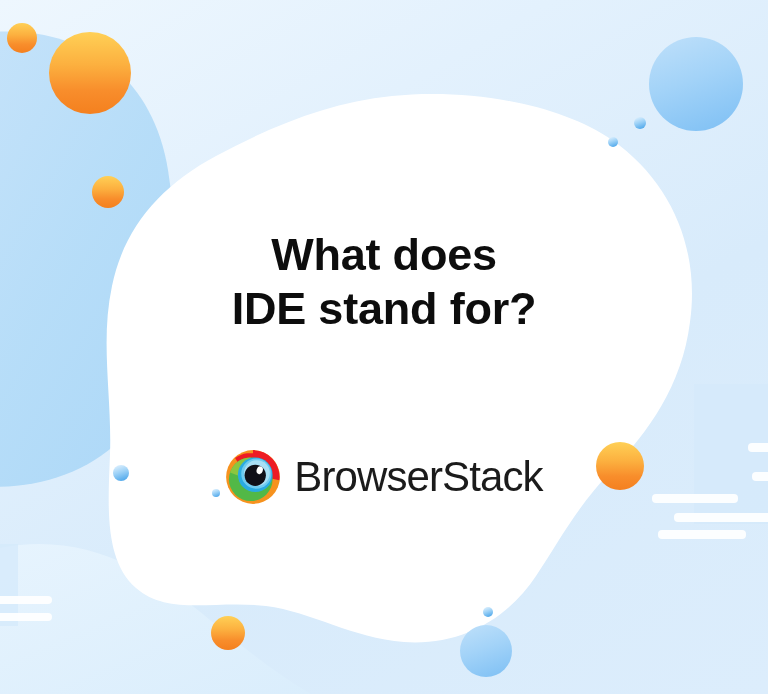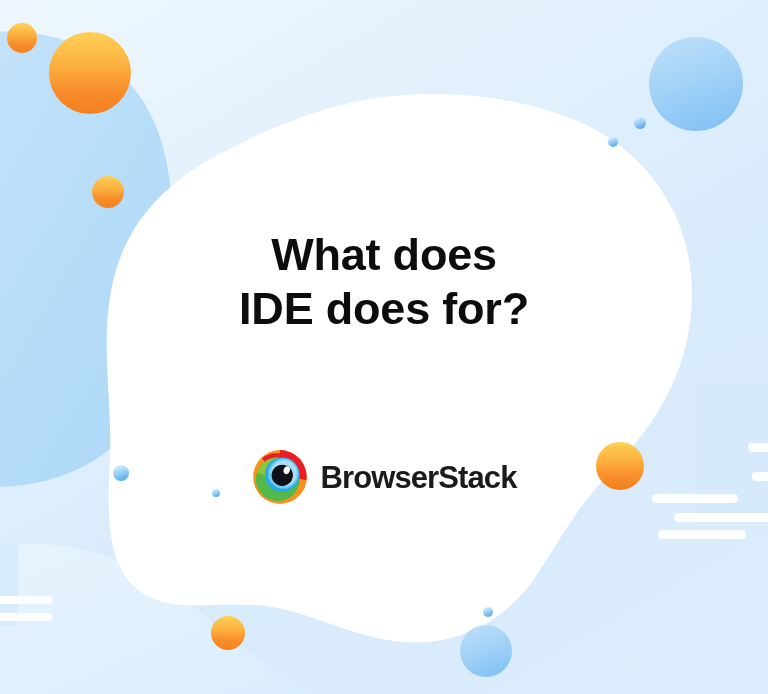--- a/index.html
+++ b/index.html
@@ -69,22 +69,22 @@
     left: 0;
     right: 0;
     top: 449px;
     display: flex;
     align-items: center;
     justify-content: center;
     gap: 13px;
   }
   #logo-mark { width: 56px; height: 56px; display: block; flex: 0 0 auto; }
   #logo-word {
-    font-size: 31px;
-    font-weight: bold;
+    font-size: 42px;
+    font-weight: normal;
     color: #1b1b1b;
     letter-spacing: -0.9px;
     white-space: nowrap;
     line-height: 1;
   }
 </style>
 </head>
 <body>
 
 <div id="stage">
@@ -147,21 +147,21 @@
   <div class="circle c-dot deco" style="left:483px; top:607px; width:10px; height:10px;"></div>
 
   <div class="circle c-orange deco" style="left:7px; top:23px; width:30px; height:30px;"></div>
   <div class="circle c-orange deco" style="left:49px; top:32px; width:82px; height:82px;"></div>
   <div class="circle c-orange deco" style="left:92px; top:176px; width:32px; height:32px;"></div>
   <div class="circle c-orange deco" style="left:596px; top:442px; width:48px; height:48px;"></div>
   <div class="circle c-orange deco" style="left:211px; top:616px; width:34px; height:34px;"></div>
 
   <div id="headline">
     <span class="hl">What does</span>
-    <span class="hl">IDE does for?</span>
+    <span class="hl">IDE stand for?</span>
   </div>
 
   <div id="logo">
 
     <svg id="logo-mark" viewBox="0 0 100 100">
 
       <circle cx="50" cy="50" r="48" fill="#f6921e"></circle>
       <path d="M50 2 A48 48 0 0 1 93 73 A48 48 0 0 0 50 2 Z" fill="#f6921e"></path>
       <path d="M 18 16 A 48 48 0 0 1 92 44 A 46 46 0 0 0 24 26 Z" fill="#ed1c24"></path>
       <circle cx="50" cy="50" r="48" fill="none" stroke="#ed1c24" stroke-width="0"></circle>

